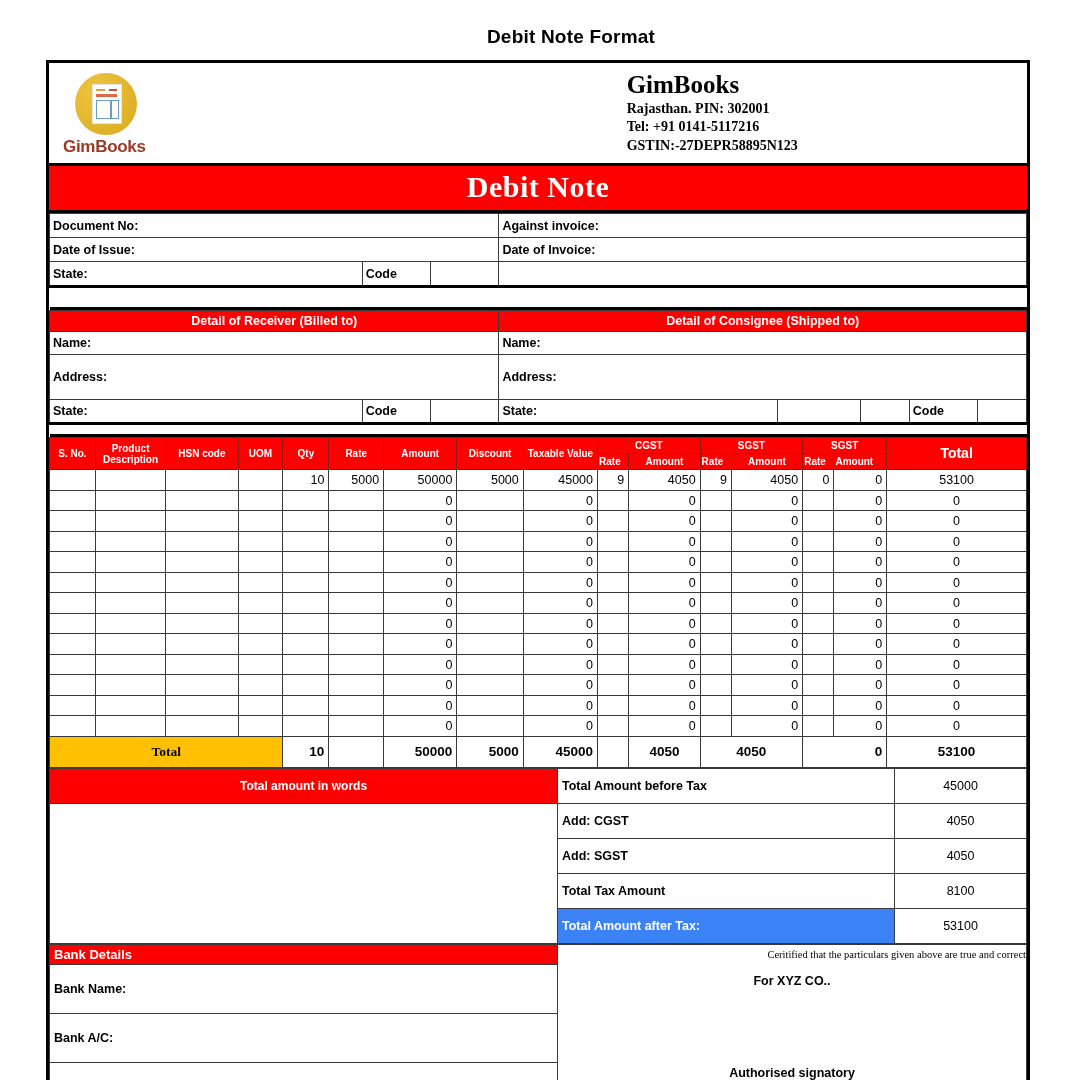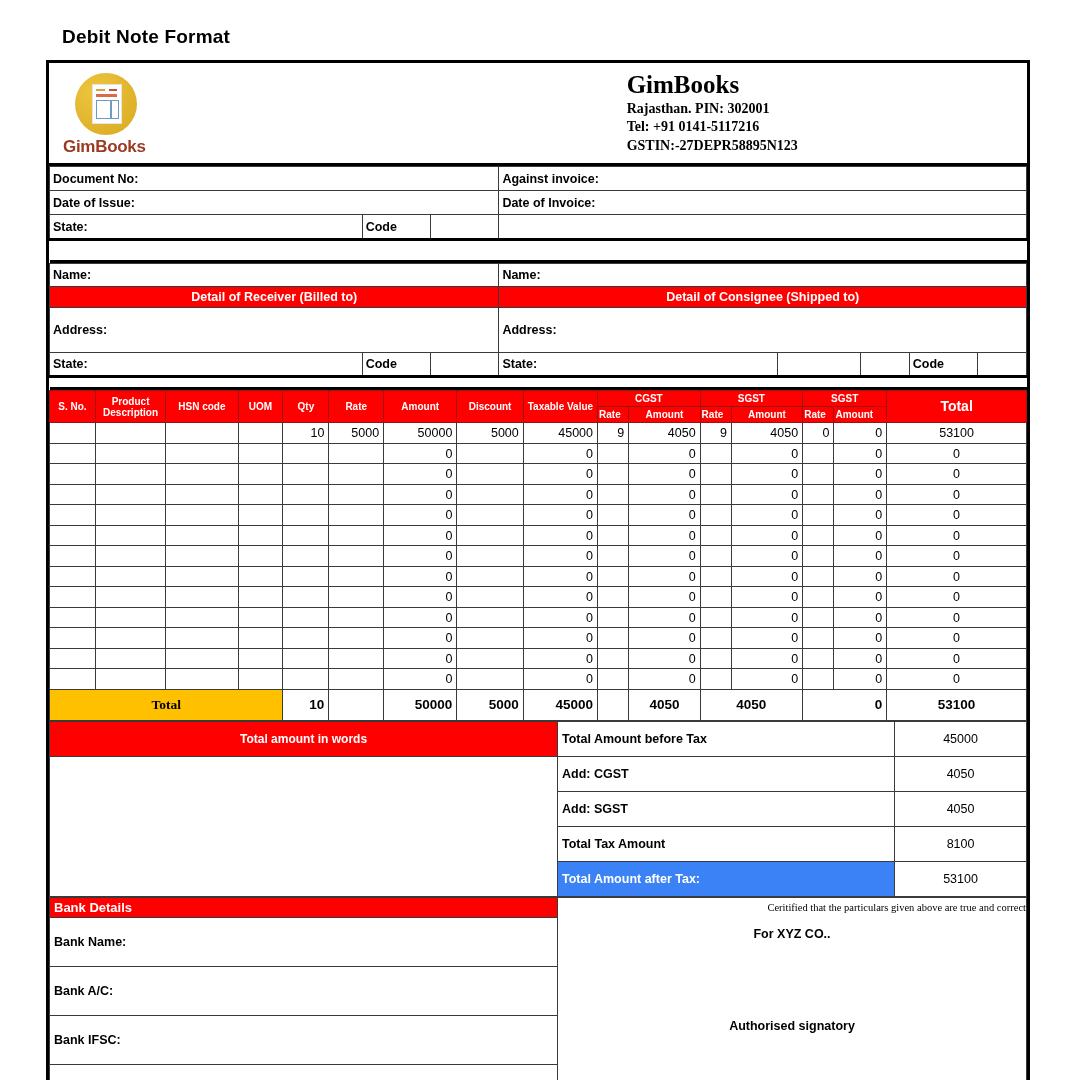--- a/index.html
+++ b/index.html
@@ -7,20 +7,21 @@
     width:1080px;height:1080px;
     background:#ffffff;
     font-family:"Liberation Sans", sans-serif;
     color:#000;
     overflow:hidden;
   }
   .page-title{
     font-size:19px;font-weight:bold;
     padding:26px 0 12px 62px;
     letter-spacing:.2px;
+    text-align:center;
   }
   .doc{
     margin:0 46px;
     border:3px solid #000;
     width:984px;
     box-sizing:border-box;
   }
   table{border-collapse:collapse;width:100%;table-layout:fixed;}
   td,th{border:1px solid #3a3a3a;padding:0;vertical-align:middle;}
 
@@ -130,20 +131,21 @@
       <div class="logo-word">GimBooks</div>
     </div>
     <div class="hdr-co">
       <div class="co-name">GimBooks</div>
       <div class="co-line">Rajasthan. PIN: 302001</div>
       <div class="co-line">Tel: +91 0141-5117216</div>
       <div class="co-line">GSTIN:-27DEPR58895N123</div>
     </div>
   </div>
 
+  <div class="title-band">Debit Note</div>
 
   <table class="meta-tbl">
     <colgroup>
       <col style="width:32%">
         <col style="width:7%">
         <col style="width:7%">
         <col style="width:54%">
     </colgroup>
     <tbody>
         <tr>
@@ -172,26 +174,26 @@
         <col style="width:7%">
         <col style="width:7%">
       <col style="width:28.5%">
         <col style="width:8.5%">
         <col style="width:5%">
         <col style="width:7%">
         <col style="width:5%">
     </colgroup>
     <tbody>
         <tr>
+      <td class="red-head" colspan="3">Detail of Receiver (Billed to)</td>
+      <td class="red-head" colspan="5">Detail of Consignee (Shipped to)</td>
+    </tr>
+    <tr>
       <td class="cell" colspan="3">Name:</td>
       <td class="cell" colspan="5">Name:</td>
-    </tr>
-    <tr>
-      <td class="red-head" colspan="3">Detail of Receiver (Billed to)</td>
-      <td class="red-head" colspan="5">Detail of Consignee (Shipped to)</td>
     </tr>
     <tr>
       <td class="cell tall" colspan="3">Address:</td>
       <td class="cell tall" colspan="5">Address:</td>
     </tr>
     <tr>
       <td class="cell">State:</td>
       <td class="cell">Code</td>
       <td class="cell"></td>
       <td class="cell">State:</td>

